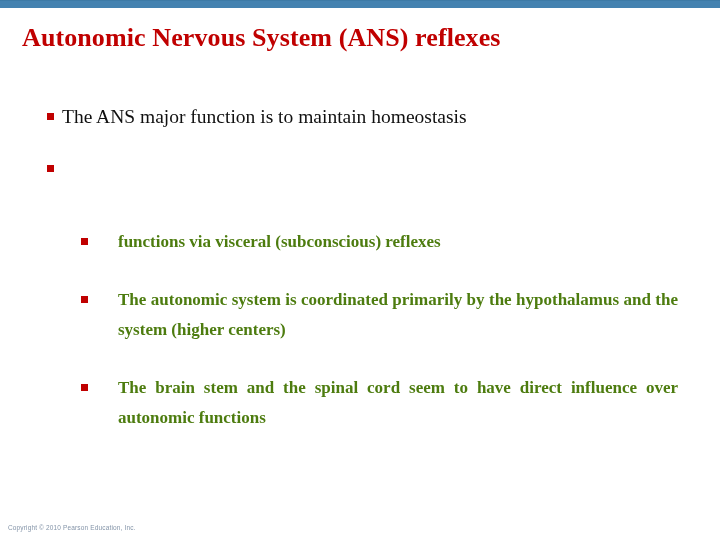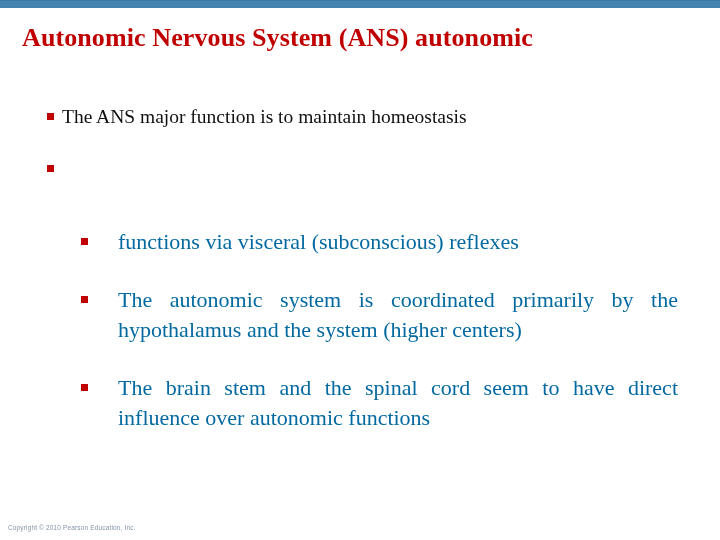--- a/index.html
+++ b/index.html
@@ -86,24 +86,25 @@
   ul.level2 {
     list-style: none;
     margin: 14px 0 0 0;
     padding: 0;
   }
 
   li.l2-item {
     position: relative;
     margin: 0 0 28px 0;
     padding: 0 42px 0 118px;
-    font-size: 22px;
+    font-size: 17px;
     line-height: 30px;
-    color: #0369a1;
+    color: #4d7c0f;
     text-align: justify;
+    font-weight: bold;
   }
 
   li.l2-item.last {
     margin-bottom: 12px;
   }
 
   li.l2-item > .marker {
     position: absolute;
     left: 81px;
     top: 11px;
@@ -134,21 +135,21 @@
     white-space: nowrap;
   }
 </style>
 </head>
 <body>
 
 <div class="slide">
 
   <div class="top-bar"></div>
 
-  <div class="slide-title">Autonomic Nervous System (ANS) autonomic</div>
+  <div class="slide-title">Autonomic Nervous System (ANS) reflexes</div>
 
   <div class="body-content">
     <ul class="level1">
 
       <li class="l1-item">
         <span class="marker"></span>
         <span>The ANS major function is to maintain homeostasis</span>
       </li>
 
       <li class="l1-item">

